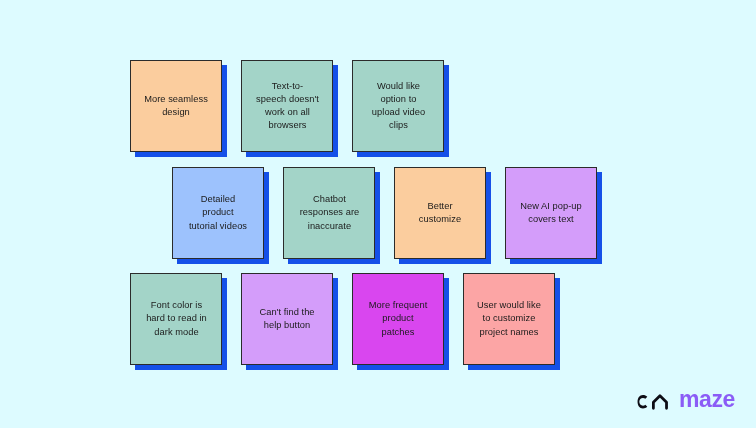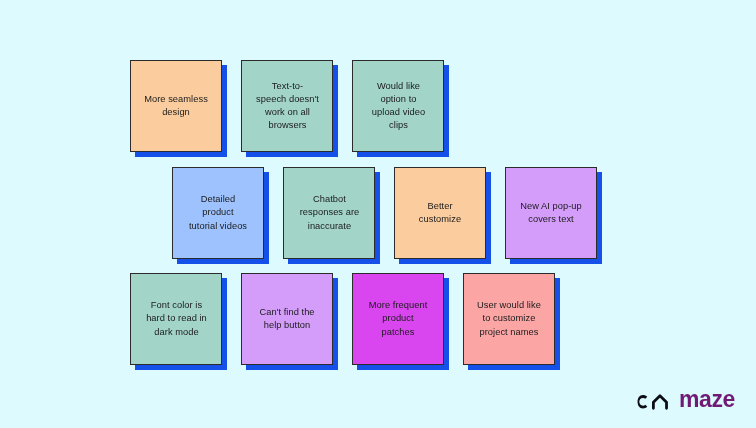--- a/index.html
+++ b/index.html
@@ -70,21 +70,21 @@
     gap: 9px;
   }
   #logo .mark {
     width: 34px;
     height: 22px;
     display: block;
   }
   #logo .wordmark {
     font-size: 23px;
     font-weight: 700;
-    color: #701a75;
+    color: #8b5cf6;
     letter-spacing: -0.4px;
     line-height: 1;
   }
 </style>
 </head>
 <body style="background: rgb(221, 251, 255);">
 
 <div id="board">
     <div class="row row-0">
       <div class="card c-orange" style="background: rgb(251, 205, 158); box-shadow: rgb(21, 80, 232) 5px 5px 0px 0px; border-color: rgb(43, 43, 43);">

